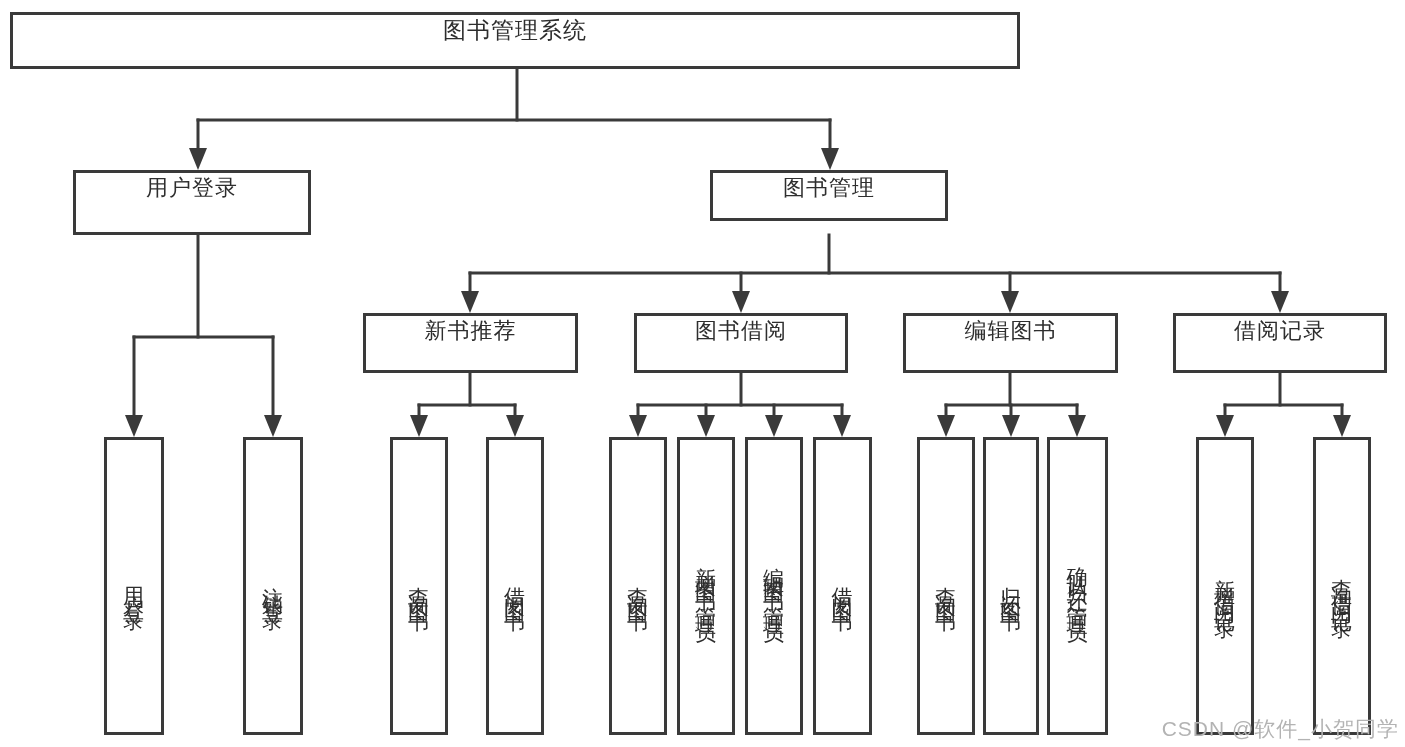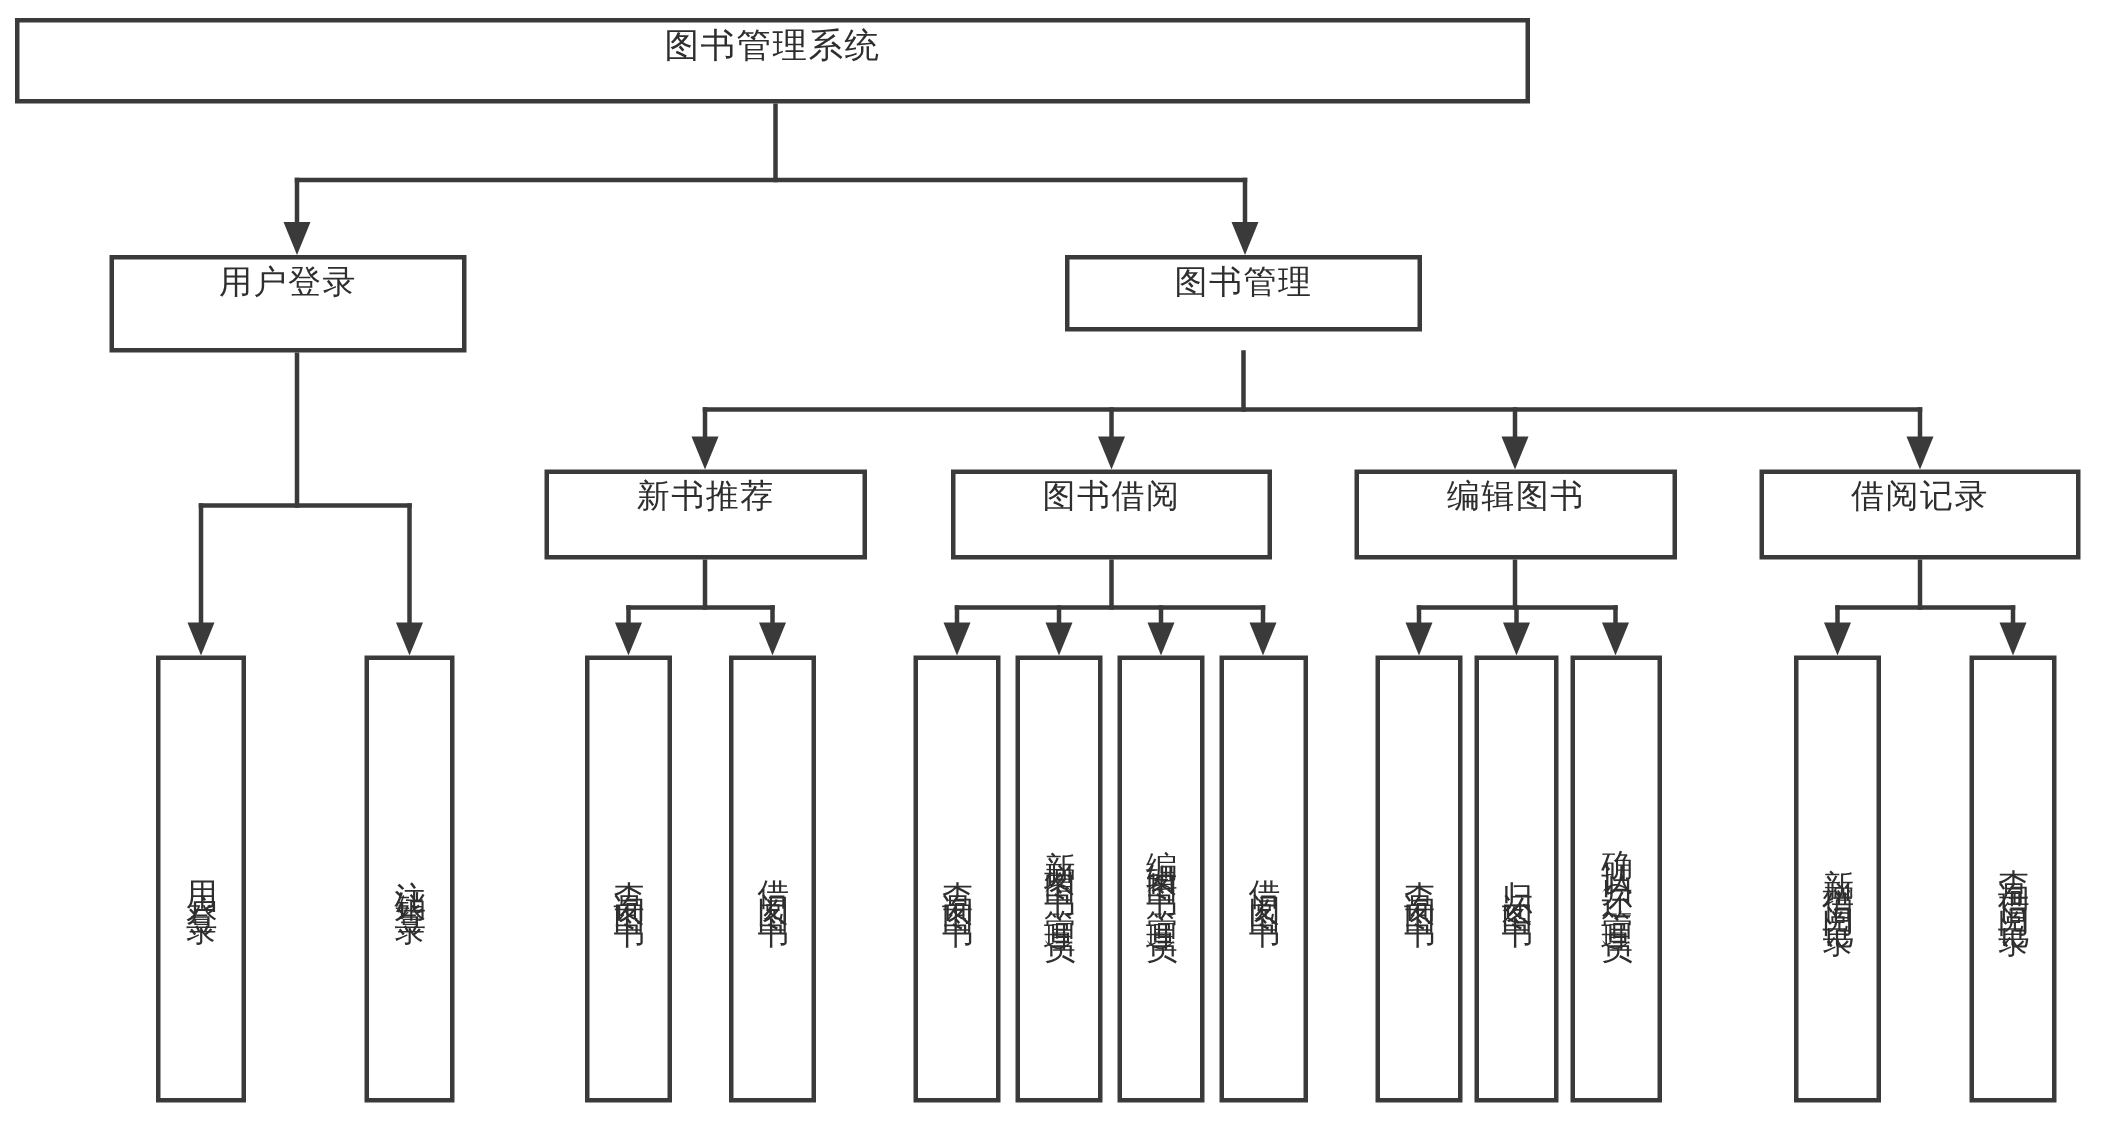--- a/index.html
+++ b/index.html
@@ -181,13 +181,14 @@
     <span class="vtext">确认归还（管理员）</span>
   </div>
 
   <div class="leaf" style="left:1196px;width:58px;">
     <span class="vtext">新增借阅记录</span>
   </div>
   <div class="leaf" style="left:1313px;width:58px;">
     <span class="vtext">查询借阅记录</span>
   </div>
 
+  <div class="watermark">CSDN @软件_小贺同学</div>
 </div>
 
 </body></html>

